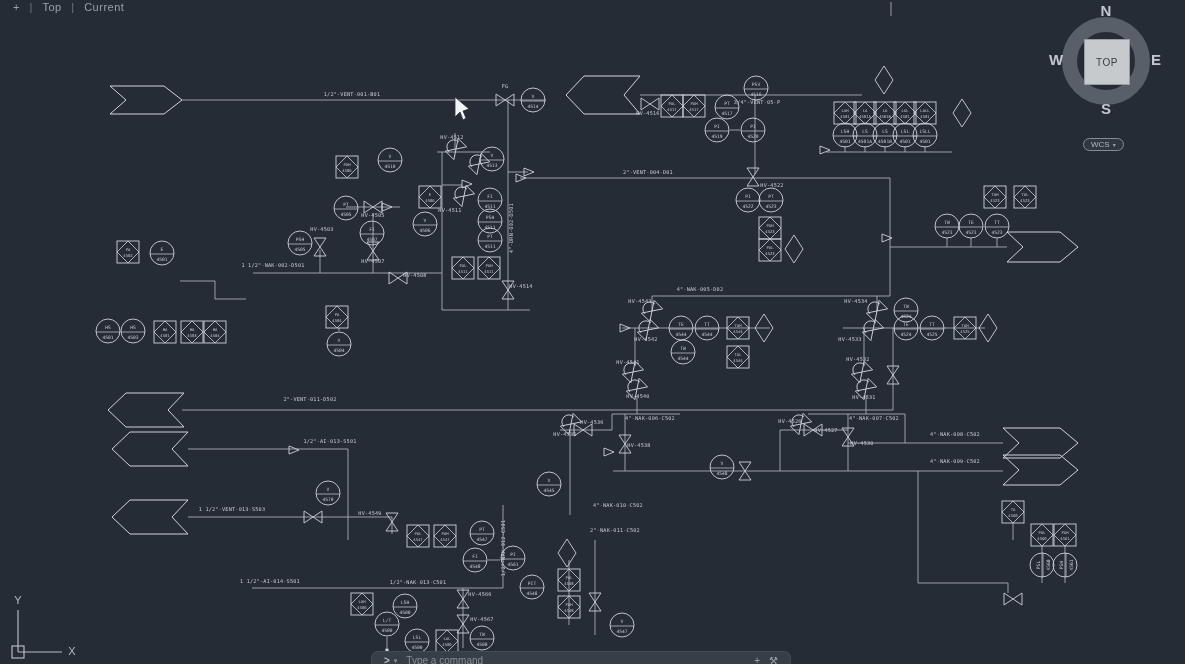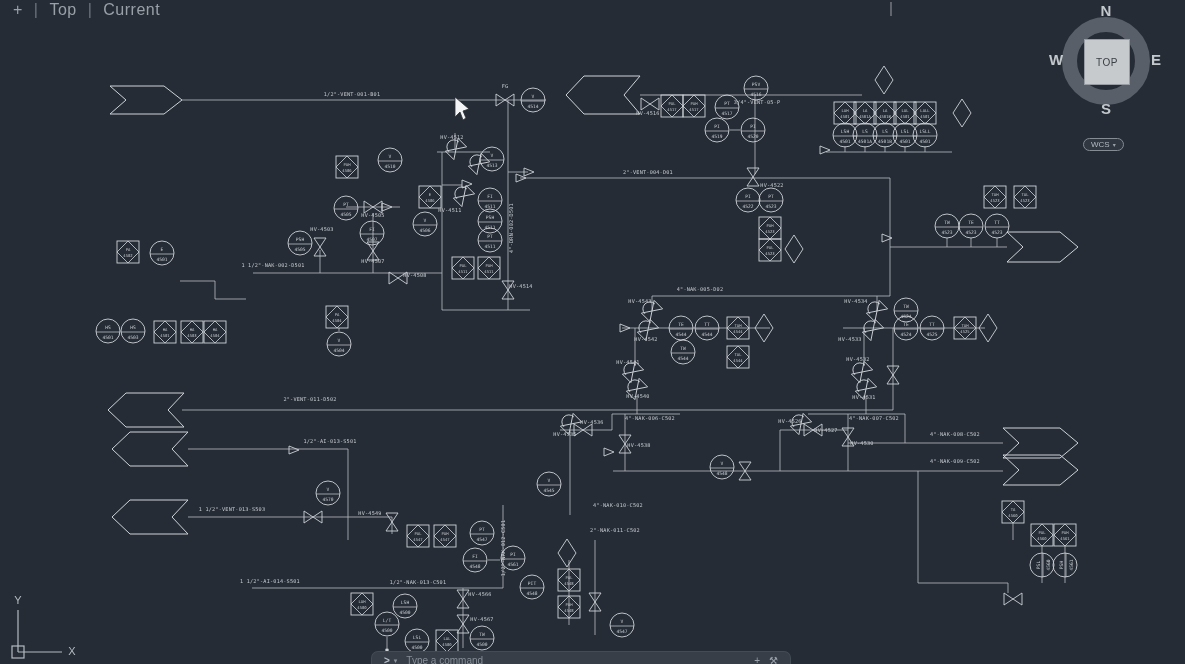--- a/index.html
+++ b/index.html
@@ -1,20 +1,20 @@
 <!DOCTYPE html>
 <html><head>
 <meta charset="utf-8">
 <style>
   html,body{margin:0;padding:0;width:1185px;height:664px;overflow:hidden;
     background:#262c35;font-family:"Liberation Sans",sans-serif;}
   #stage{position:relative;width:1185px;height:664px;background:#262c35;}
   #cad-svg{position:absolute;left:0;top:0;}
   
-  .vp-label{position:absolute;left:10px;top:1px;font-size:16px;color:#99a0a8;
+  .vp-label{position:absolute;left:10px;top:1px;font-size:11px;color:#99a0a8;
     letter-spacing:.5px;user-select:none;}
   .vp-label span{margin:0 3px;cursor:pointer;}
   .vp-sep{color:#6d747c;}
   
   .vc-ring{position:absolute;left:1062px;top:17px;width:58px;height:58px;
     border:15px solid #5d646c;border-radius:50%;opacity:.92;}
   .vc-face{position:absolute;left:1084px;top:39px;width:44px;height:44px;
     background:#c7cacd;border:1px solid #989da3;color:#3a4046;font-size:10px;
     display:flex;align-items:center;justify-content:center;cursor:pointer;
     letter-spacing:.5px;}

